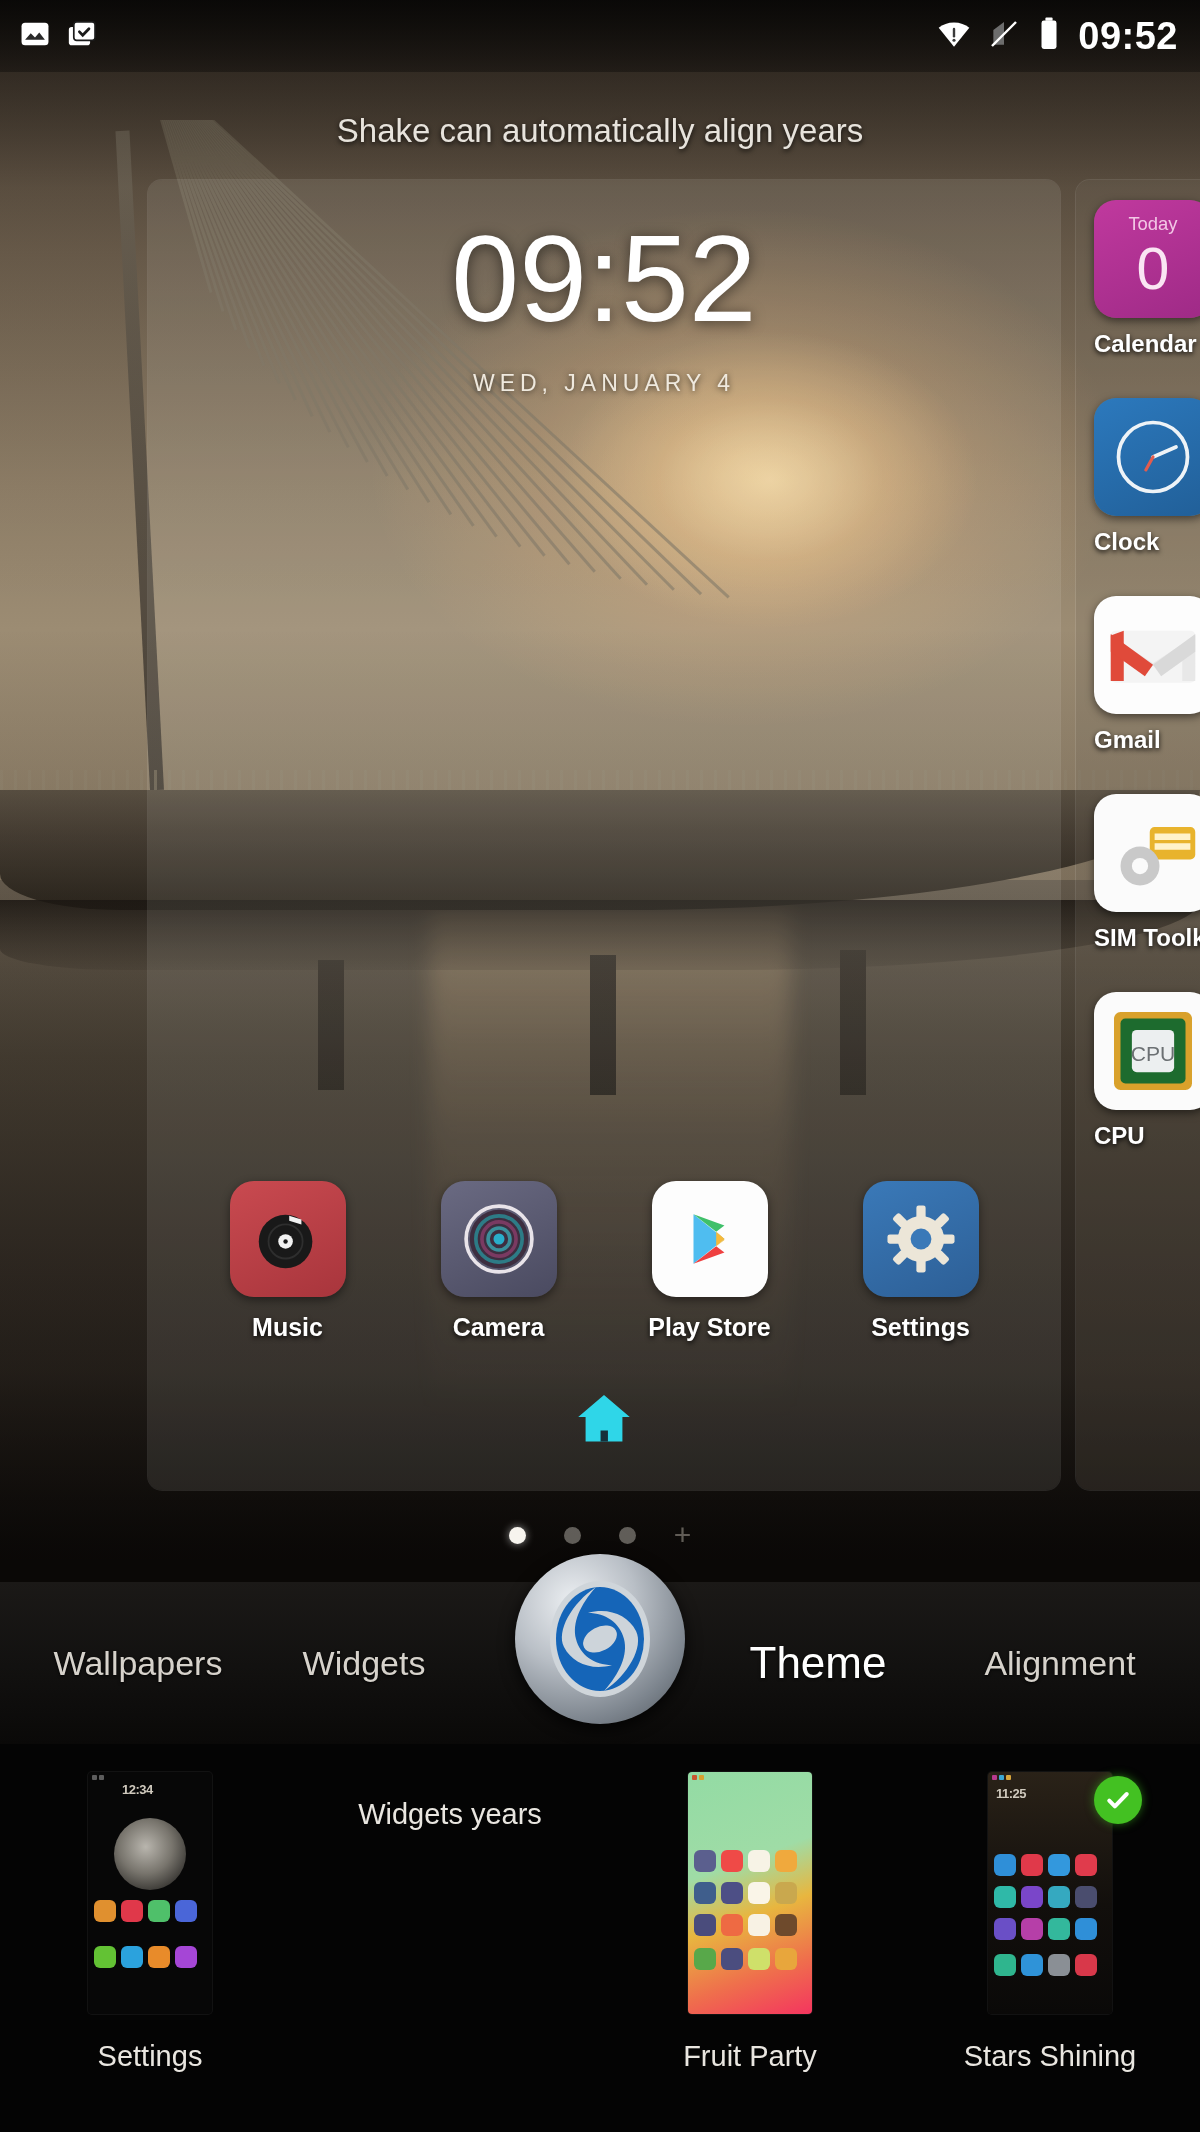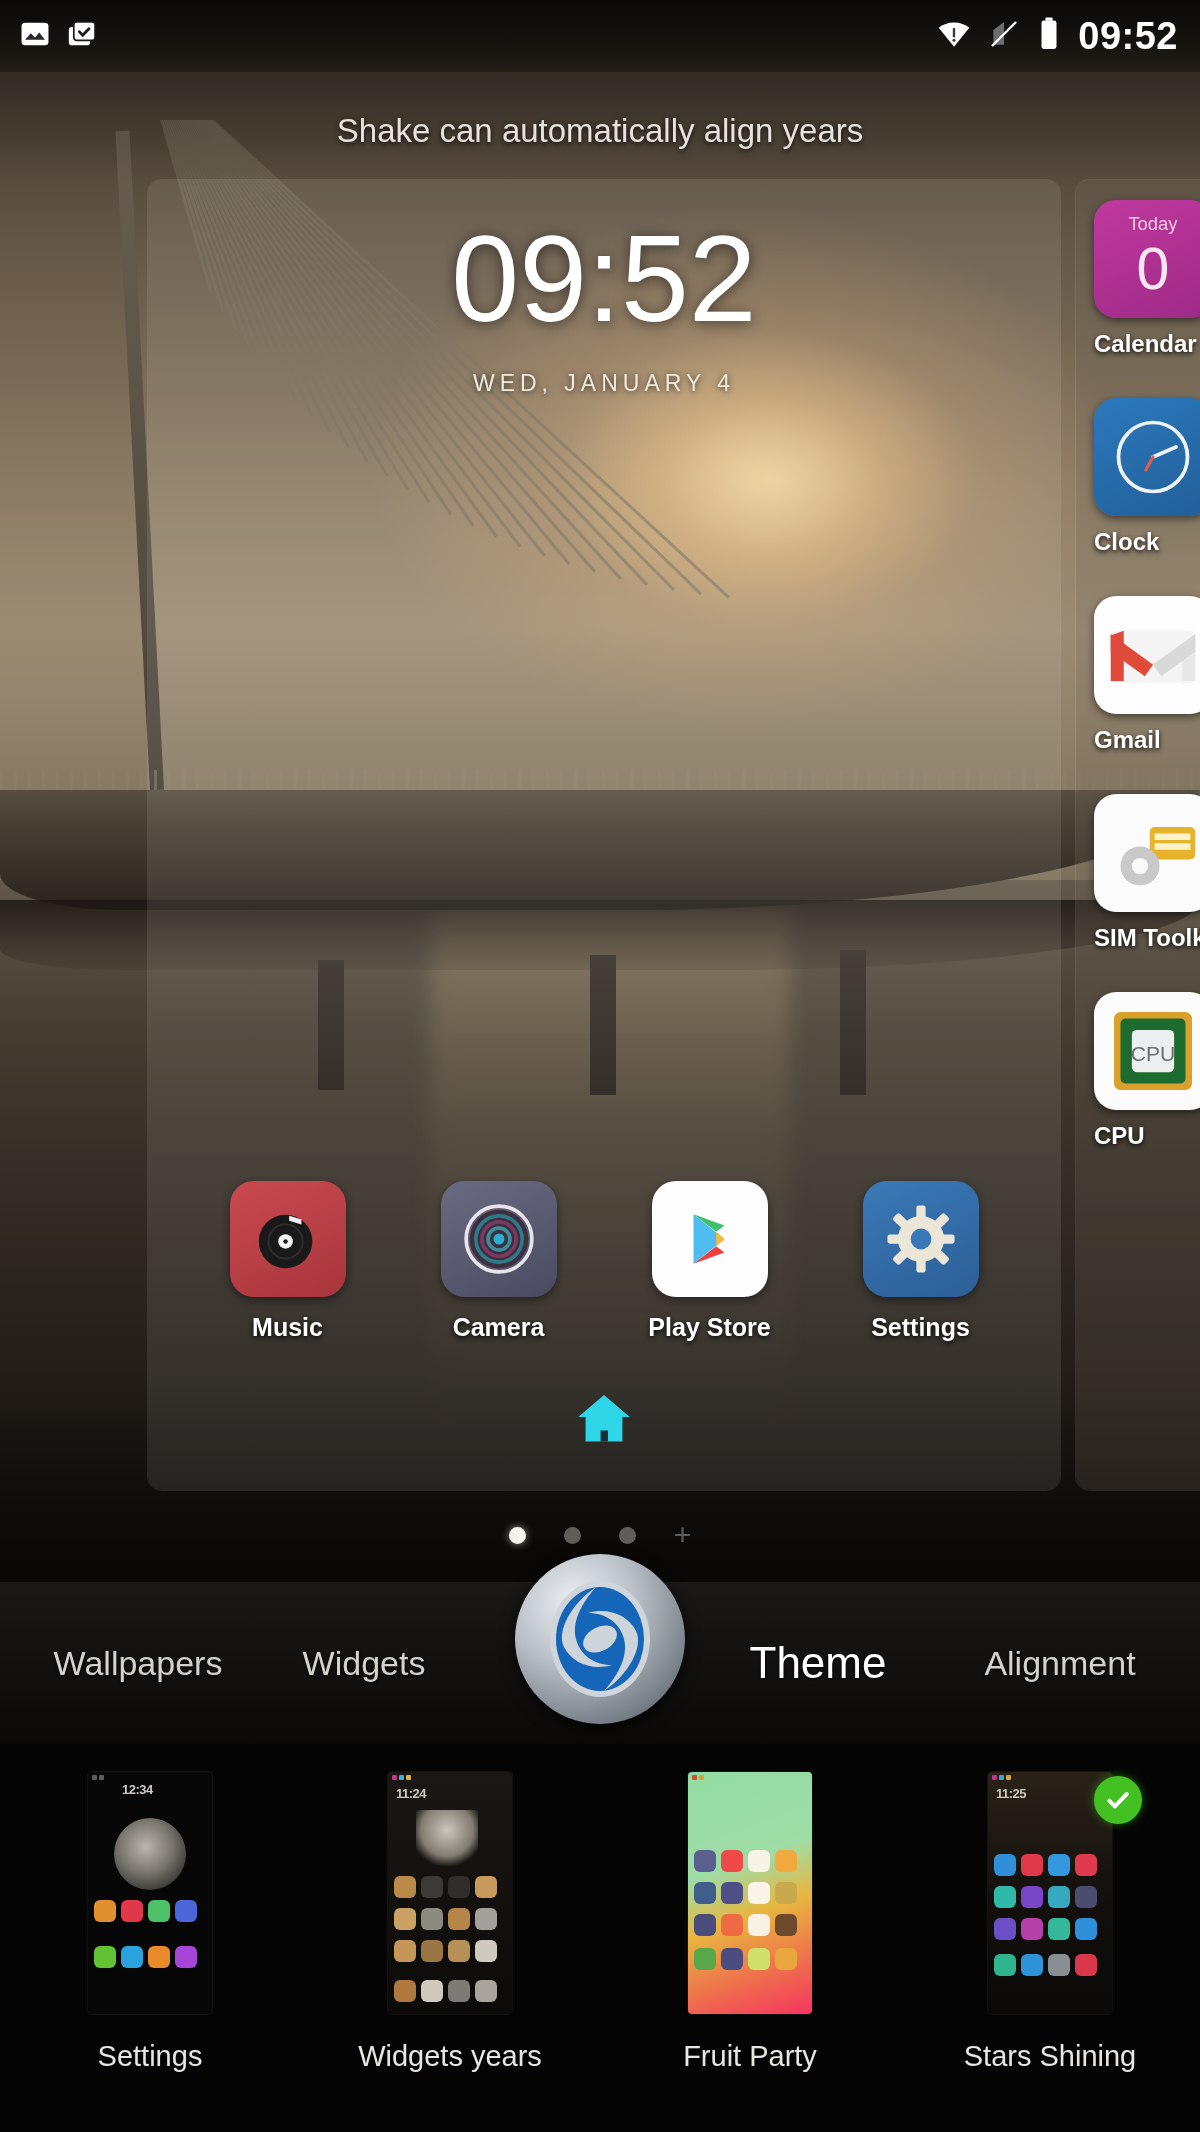--- a/index.html
+++ b/index.html
@@ -468,53 +468,20 @@
         <b style="background:#63c234"></b>
           <b style="background:#2ba2dd"></b>
           <b style="background:#e88b2a"></b>
           <b style="background:#a546d6"></b>
       </div>
     </div>
     <div class="theme-name">Settings</div>
   </div>
 
   <div class="theme-item">
-    <div class="thumb th-golden">
-      <div class="mini-bar">
-        <u style="background:#c23a8c"></u>
-          <u style="background:#3bb0d8"></u>
-          <u style="background:#d8b23b"></u>
-      </div>
-      <div class="mini-clock">11:24</div>
-      <div style="position:absolute;left:28px;top:38px;width:62px;height:56px;background:radial-gradient(circle at 50% 36%,#dedacf 0%,#8e887c 55%,rgba(0,0,0,0) 78%);opacity:0.9"></div>
-      <div class="mini-grid" style="top:104px;">
-        <b style="background:#b98a48"></b>
-          <b style="background:#3b3a36"></b>
-          <b style="background:#2f2e2b"></b>
-          <b style="background:#c69a5c"></b>
-      </div>
-      <div class="mini-grid" style="top:136px;">
-        <b style="background:#cba063"></b>
-          <b style="background:#8d8a82"></b>
-          <b style="background:#b4864a"></b>
-          <b style="background:#a3a09a"></b>
-      </div>
-      <div class="mini-grid" style="top:168px;">
-        <b style="background:#c49758"></b>
-          <b style="background:#9a7544"></b>
-          <b style="background:#b59158"></b>
-          <b style="background:#cfcac0"></b>
-      </div>
-      <div class="mini-grid" style="top:208px;">
-        <b style="background:#b0783c"></b>
-          <b style="background:#cfc9be"></b>
-          <b style="background:#7e7b75"></b>
-          <b style="background:#a9a49b"></b>
-      </div>
-    </div>
     <div class="theme-name">Widgets years</div>
   </div>
 
   <div class="theme-item">
     <div class="thumb th-fruit">
       <div class="mini-bar">
         <u style="background:#c8552f"></u>
           <u style="background:#d8a12f"></u>
       </div>
       <div class="mini-grid" style="top:78px;">

